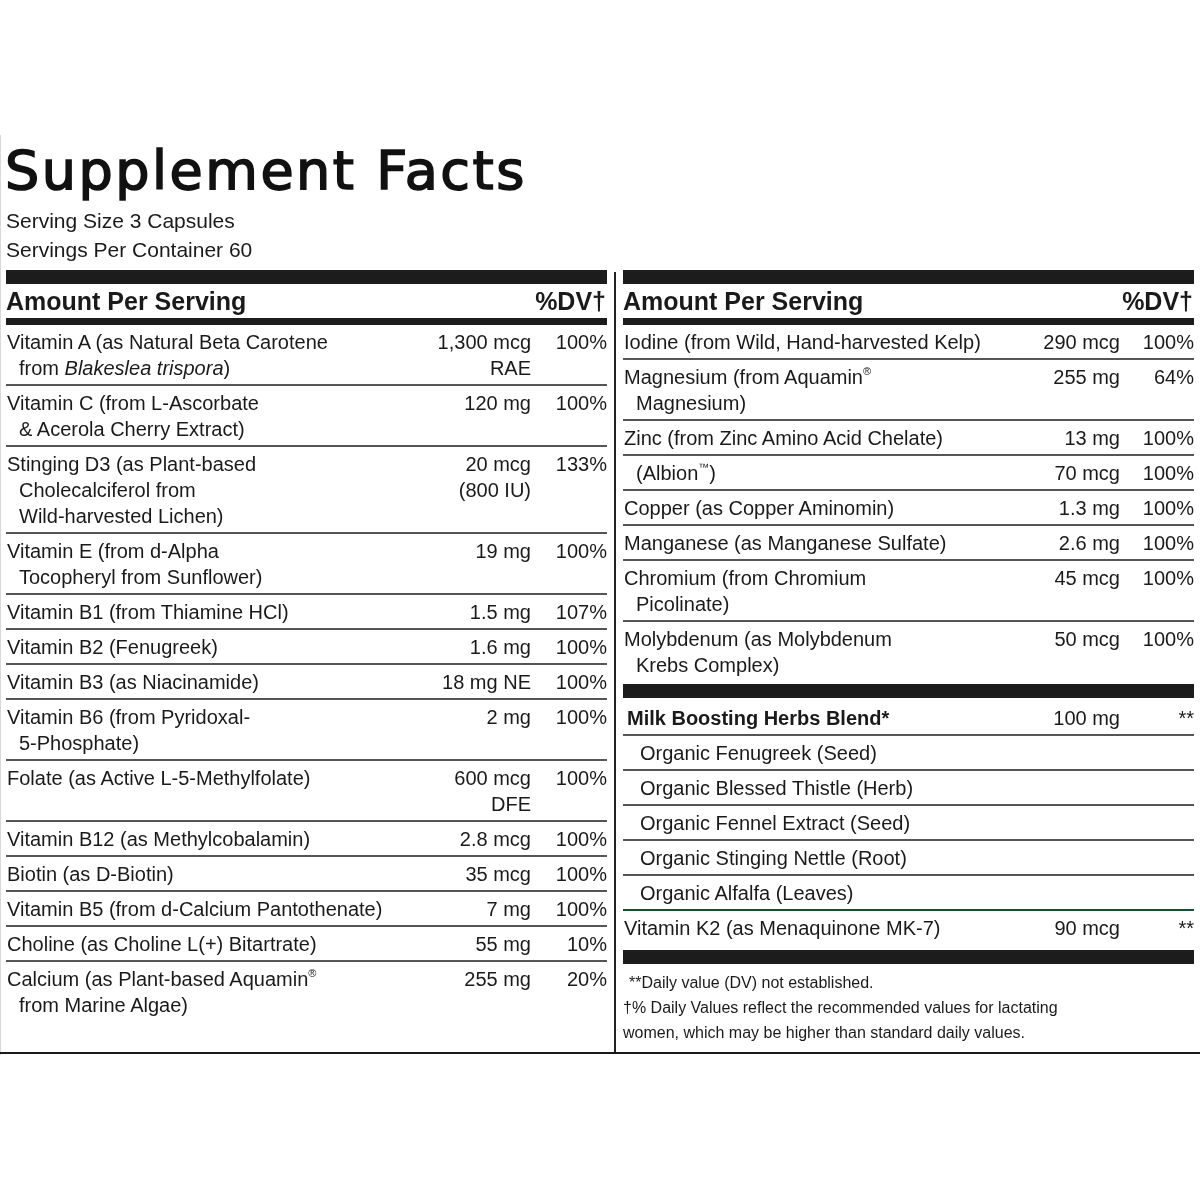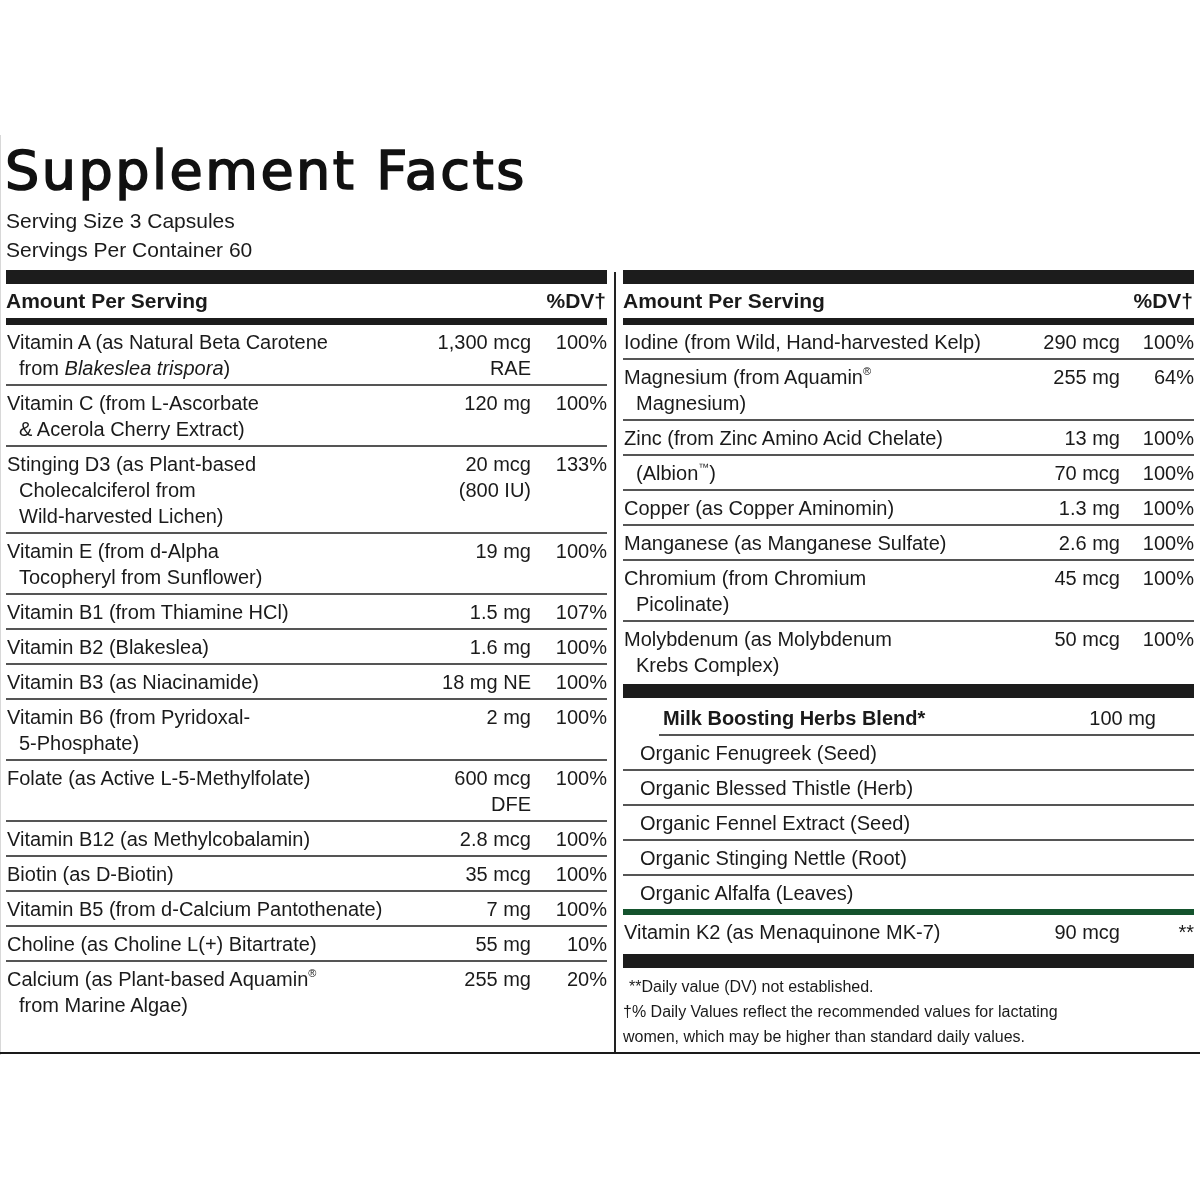--- a/index.html
+++ b/index.html
@@ -10,39 +10,39 @@
   .serving.s1 { top: 208px; }
   .serving.s2 { top: 237px; }
 
   .col { position: absolute; top: 270px; }
   .col.left { left: 6px; width: 601px; }
   .col.right { left: 623px; width: 571px; }
   .vdivider { position: absolute; left: 614px; top: 272px; width: 2px; height: 782px; background: #222; }
   .bottom-rule { position: absolute; left: 0; top: 1052px; width: 1200px; height: 2px; background: #1a1a1a; }
 
   .bar-top { height: 14px; background: #1c1c1c; }
-  .hdr { display: flex; justify-content: space-between; align-items: center; height: 34px; font-weight: bold; font-size: 21px; }
+  .hdr { display: flex; justify-content: space-between; align-items: center; height: 34px; font-weight: bold; font-size: 25px; }
   .hdr .dv { padding-right: 1px; }
   .bar-mid { height: 7px; background: #1c1c1c; }
   .bar-thick { height: 14px; background: #1c1c1c; }
 
   .row { display: grid; border-bottom: 2px solid #555; font-size: 20px; line-height: 26px; }
   .col.left .row { grid-template-columns: 405px 120px 76px; }
   .col.right .row { grid-template-columns: 400px 97px 74px; }
   .row:last-child { border-bottom: none; }
   .row .name { padding-left: 1px; }
   .row .name .l1 { display: block; }
   .row .name .l2 { display: block; padding-left: 12px; }
   .row .amt { text-align: right; }
   .row .dv { text-align: right; }
   .row.pad { padding: 4px 0 3px 0; }
   .row i { font-style: italic; }
   sup { font-size: 11px; line-height: 0; vertical-align: 9px; }
 
-  .blend-head { font-weight: bold; margin-left: 36px; }
+  .blend-head { font-weight: bold; }
   .sub .name { padding-left: 17px; }
   .foot { font-size: 16px; line-height: 25px; padding-top: 6px; }
   .foot .f1 { padding-left: 6px; }
 </style>
 </head>
 <body>
 
 <div class="page-left-edge"></div>
 
 <div class="title">Supplement Facts</div>
@@ -101,21 +101,21 @@
       <span class="dv">100%</span>
     </div>
 
     <div class="row pad">
       <span class="name">Vitamin B1 (from Thiamine HCl)</span>
       <span class="amt">1.5 mg</span>
       <span class="dv">107%</span>
     </div>
 
     <div class="row pad">
-      <span class="name">Vitamin B2 (Blakeslea)</span>
+      <span class="name">Vitamin B2 (Fenugreek)</span>
       <span class="amt">1.6 mg</span>
       <span class="dv">100%</span>
     </div>
 
     <div class="row pad">
       <span class="name">Vitamin B3 (as Niacinamide)</span>
       <span class="amt">18 mg NE</span>
       <span class="dv">100%</span>
     </div>
 
@@ -265,21 +265,21 @@
     <div class="row pad sub">
       <span class="name">Organic Fennel Extract (Seed)</span>
         <span></span>
         <span></span>
     </div>
     <div class="row pad sub">
       <span class="name">Organic Stinging Nettle (Root)</span>
         <span></span>
         <span></span>
     </div>
-    <div class="row pad sub" style="border-bottom:6px solid #14532d">
+    <div class="row pad sub" style="border-bottom:2px solid #14532d">
       <span class="name">Organic Alfalfa (Leaves)</span>
         <span></span>
         <span></span>
     </div>
     <div class="row pad" style="border-bottom:none">
       <span class="name">Vitamin K2 (as Menaquinone MK-7)</span>
       <span class="amt">90 mcg</span>
       <span class="dv">**</span>
     </div>
   </div>

